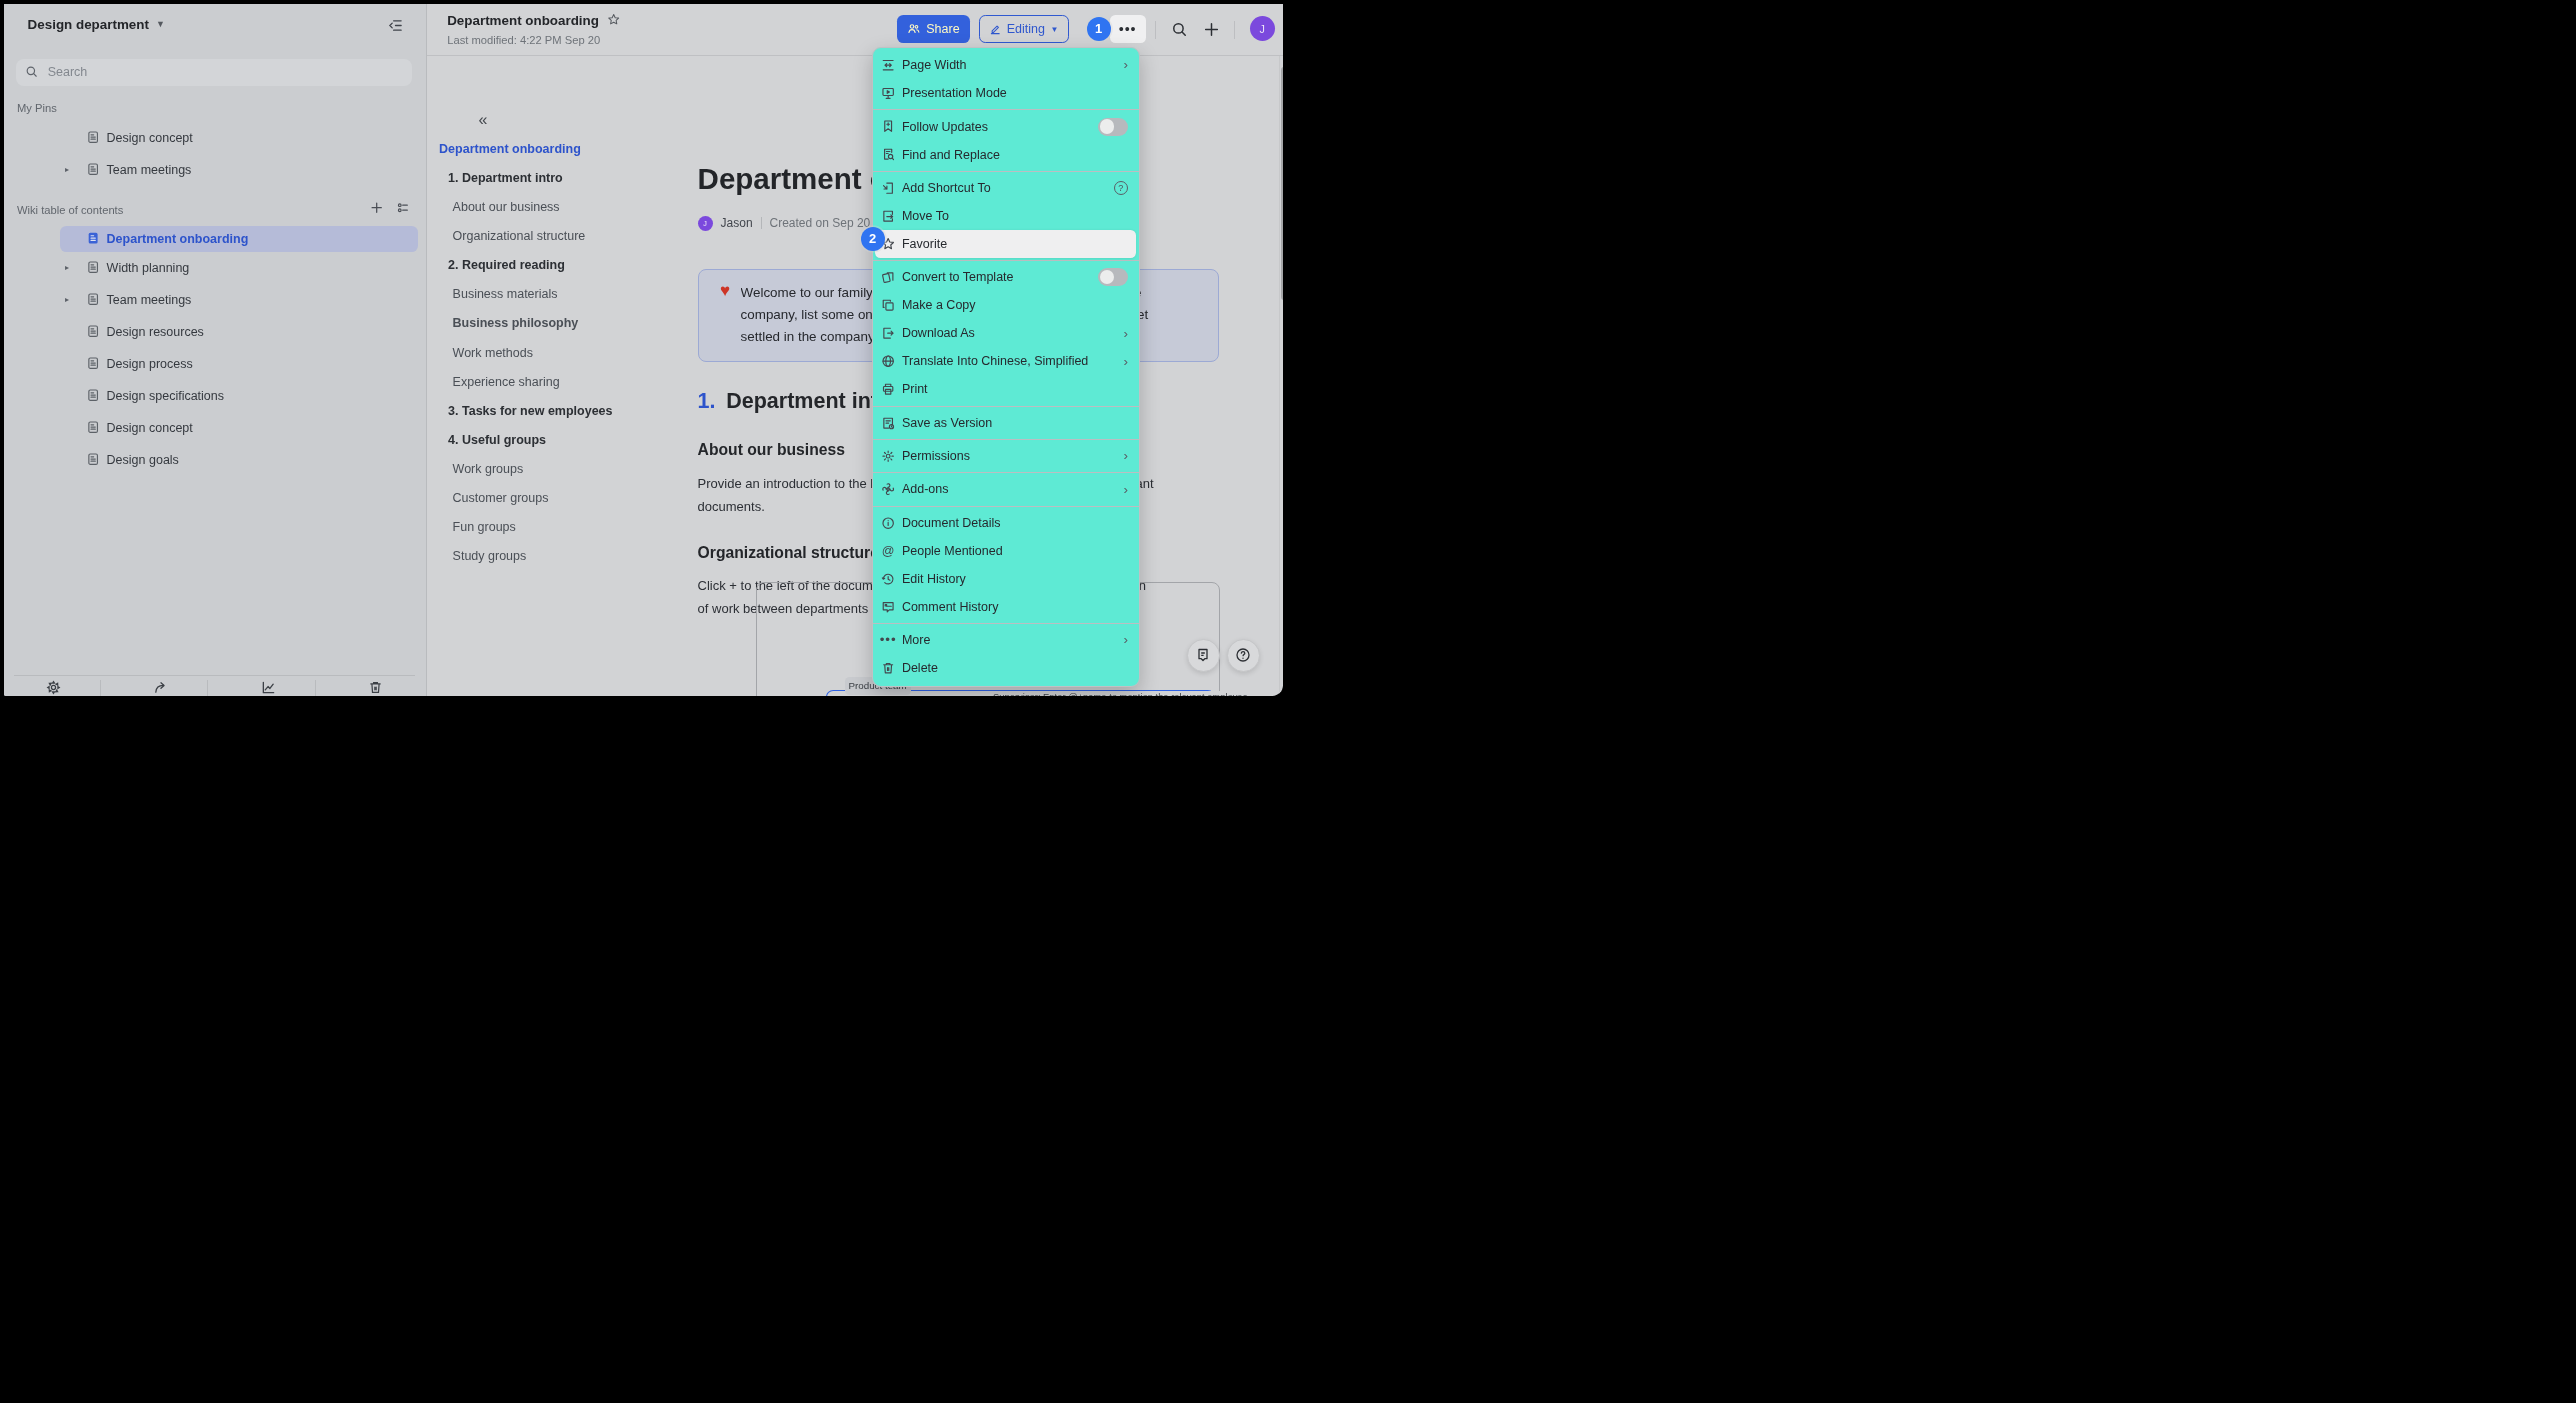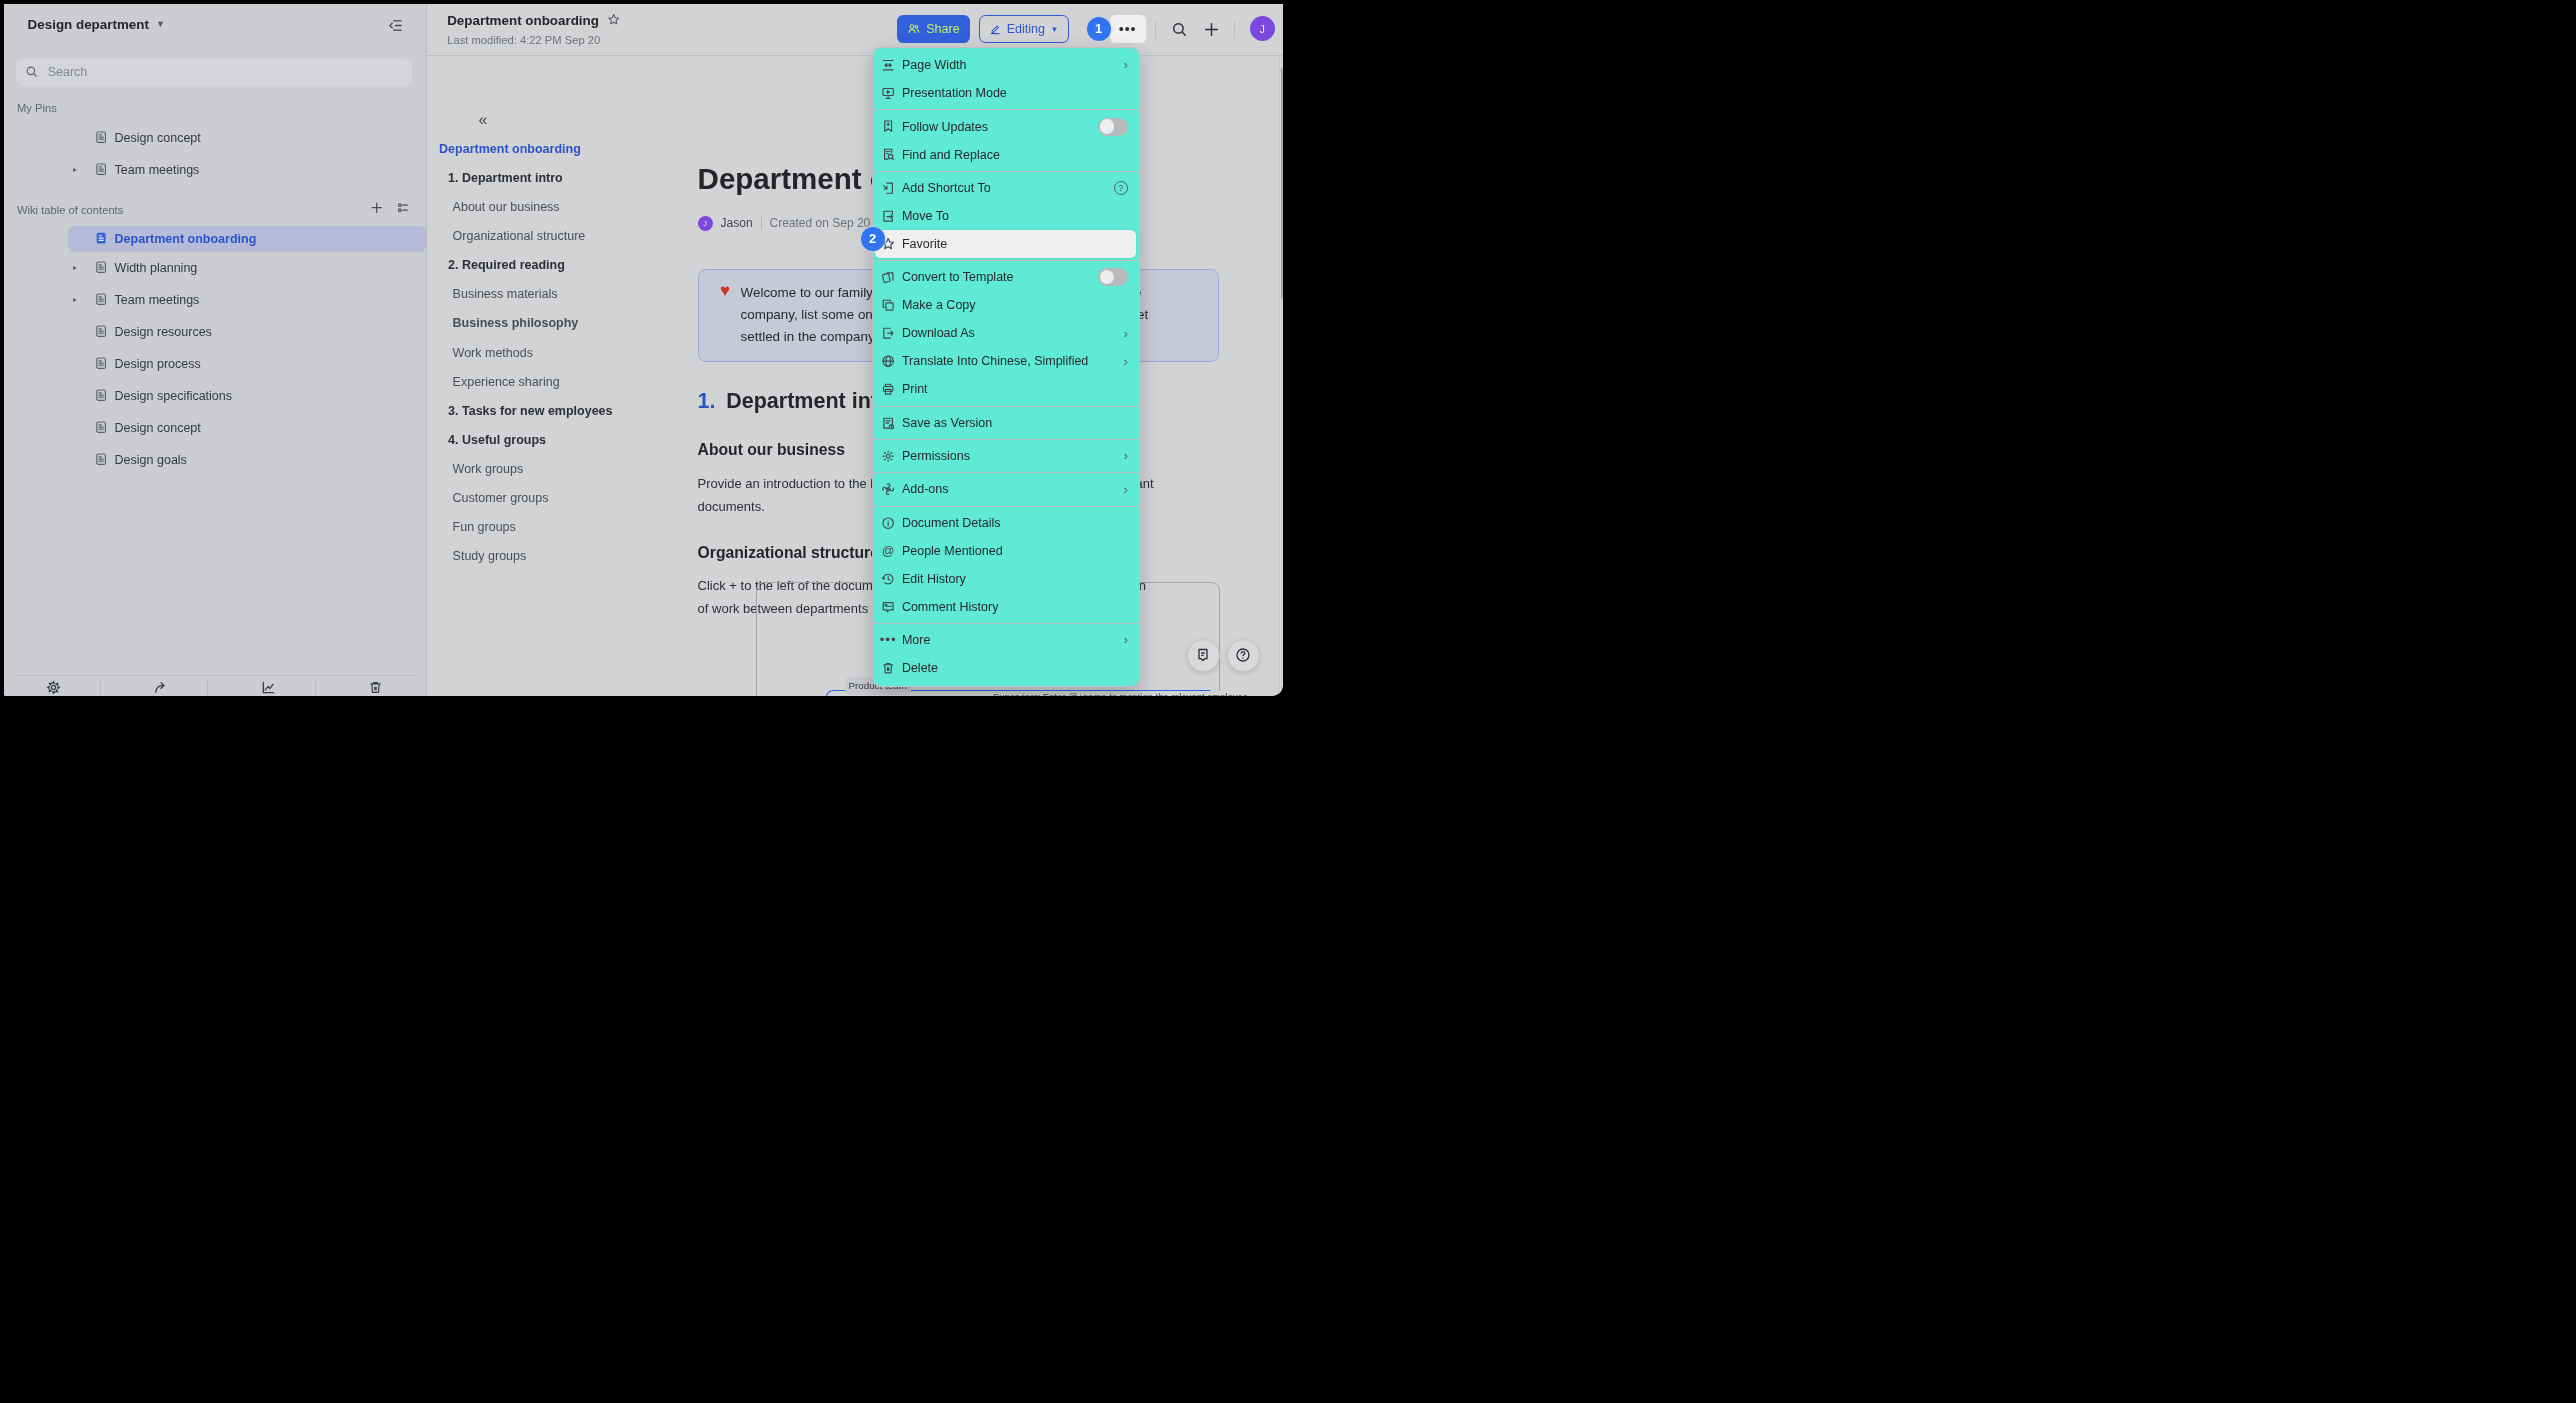--- a/index.html
+++ b/index.html
@@ -10,38 +10,38 @@
   .sidebar{position:absolute;left:0;top:0;width:423px;height:100%;background:#cbcdd0;border-right:0.9px solid #b9bbbe;}
   .ws-header{position:absolute;left:24px;top:13.4px;display:flex;align-items:center;gap:7.2px;}
   .ws-title{font-size:13.4px;font-weight:bold;color:#24262a;}
   .caret-down{font-size:9px;color:#55595f;}
   .collapse-btn{position:absolute;right:23px;top:14.3px;color:#3f434a;}
   .searchbox{position:absolute;left:12.5px;top:55px;width:396px;height:27px;background:#d3d5d8;border-radius:8px;display:flex;align-items:center;padding:0 9px;gap:7.2px;}
   .searchbox input{border:none;outline:none;background:transparent;font-size:12.5px;color:#3a3e45;width:100%;font-family:inherit;}
   .searchbox input::placeholder{color:#83888f;}
   .sec-label{position:absolute;left:13.4px;font-size:11.2px;color:#61666d;}
   .sec-tools{position:absolute;right:16px;display:flex;gap:12.5px;color:#4a4e55;}
-  .side-list{position:absolute;left:8px;width:100%;padding-left:48px;}
+  .side-list{position:absolute;left:0;width:100%;padding-left:48px;}
   .side-item{position:relative;height:32px;display:flex;align-items:center;}
   .side-item .tri{position:absolute;left:13.4px;width:9px;color:#5b6067;font-size:8px;}
   .side-item .dicon{position:absolute;left:34px;color:#5c6167;display:flex;}
   .side-item .lbl{position:absolute;left:55px;font-size:12.5px;color:#35393f;white-space:nowrap;}
   .side-item.sel{background:#b5bbd8;border-radius:6.3px;margin:0 8px;height:26px;}
   .side-item.sel .dicon{left:26px;color:#3b63d6;}
   .side-item.sel .lbl{left:47px;color:#2d53cb;font-weight:bold;}
   .side-foot-line{position:absolute;left:10.7px;right:10.7px;top:671px;border-top:0.9px solid #b9bbbe;}
   .side-foot{position:absolute;top:676px;left:0;width:423px;height:23px;}
   .side-foot .fbtn{position:absolute;top:0.9px;color:#3c4046;}
   .side-foot .fdiv{position:absolute;top:0;height:21.5px;border-left:0.9px solid #b9bbbe;}
   
   .topbar{position:absolute;left:423px;top:0;right:0;height:52px;border-bottom:0.9px solid #bfc0c3;}
   .tb-title{position:absolute;left:20.6px;top:9px;font-size:13.4px;font-weight:bold;color:#24262a;display:flex;gap:8px;align-items:center;}
   .tb-star{color:#55595f;font-weight:normal;}
   .tb-mod{position:absolute;left:20.6px;top:30px;font-size:11.2px;color:#6e7379;}
-  .btn-share{position:absolute;left:470px;top:11.6px;width:73px;height:28px;background:#3361dc;border-radius:6.3px;color:#bef264;font-size:12.5px;display:flex;align-items:center;justify-content:center;gap:6.3px;}
+  .btn-share{position:absolute;left:470px;top:11.6px;width:73px;height:28px;background:#3361dc;border-radius:6.3px;color:#fef9c3;font-size:12.5px;display:flex;align-items:center;justify-content:center;gap:6.3px;}
   .btn-edit{position:absolute;left:552px;top:11.6px;width:90px;height:28px;border:1.3px solid #3059d0;border-radius:6.3px;color:#2f57cd;font-size:12.5px;display:flex;align-items:center;justify-content:center;gap:5.4px;}
   .more-rect{position:absolute;left:683px;top:11.6px;width:36px;height:28px;background:#f0f0f1;border-radius:5.4px;display:flex;align-items:center;justify-content:center;color:#2b2e33;font-size:14.3px;letter-spacing:0.9px;}
   .tb-div{position:absolute;top:17px;height:18px;border-left:0.9px solid #bdbec1;}
   .tb-ic{position:absolute;top:17px;color:#2c2f34;}
   .avatar{position:absolute;left:823px;top:12.5px;width:25px;height:25px;border-radius:50%;background:#7b49dd;color:#efeaf8;font-size:10.7px;display:flex;align-items:center;justify-content:center;}
   .num-badge{position:absolute;width:24px;height:24px;border-radius:50%;background:#2f74f1;color:#fff;font-size:13px;font-weight:bold;display:flex;align-items:center;justify-content:center;z-index:60;box-shadow:0 0 0 1.8px rgba(210,211,213,.35);}
   
   .toc{position:absolute;left:423px;top:52px;width:269px;bottom:0;}
   .toc-collapse{position:absolute;left:52px;top:55px;font-size:16px;color:#43474d;}
   .toc-item{position:absolute;font-size:12.5px;white-space:nowrap;color:#4a4f56;}

